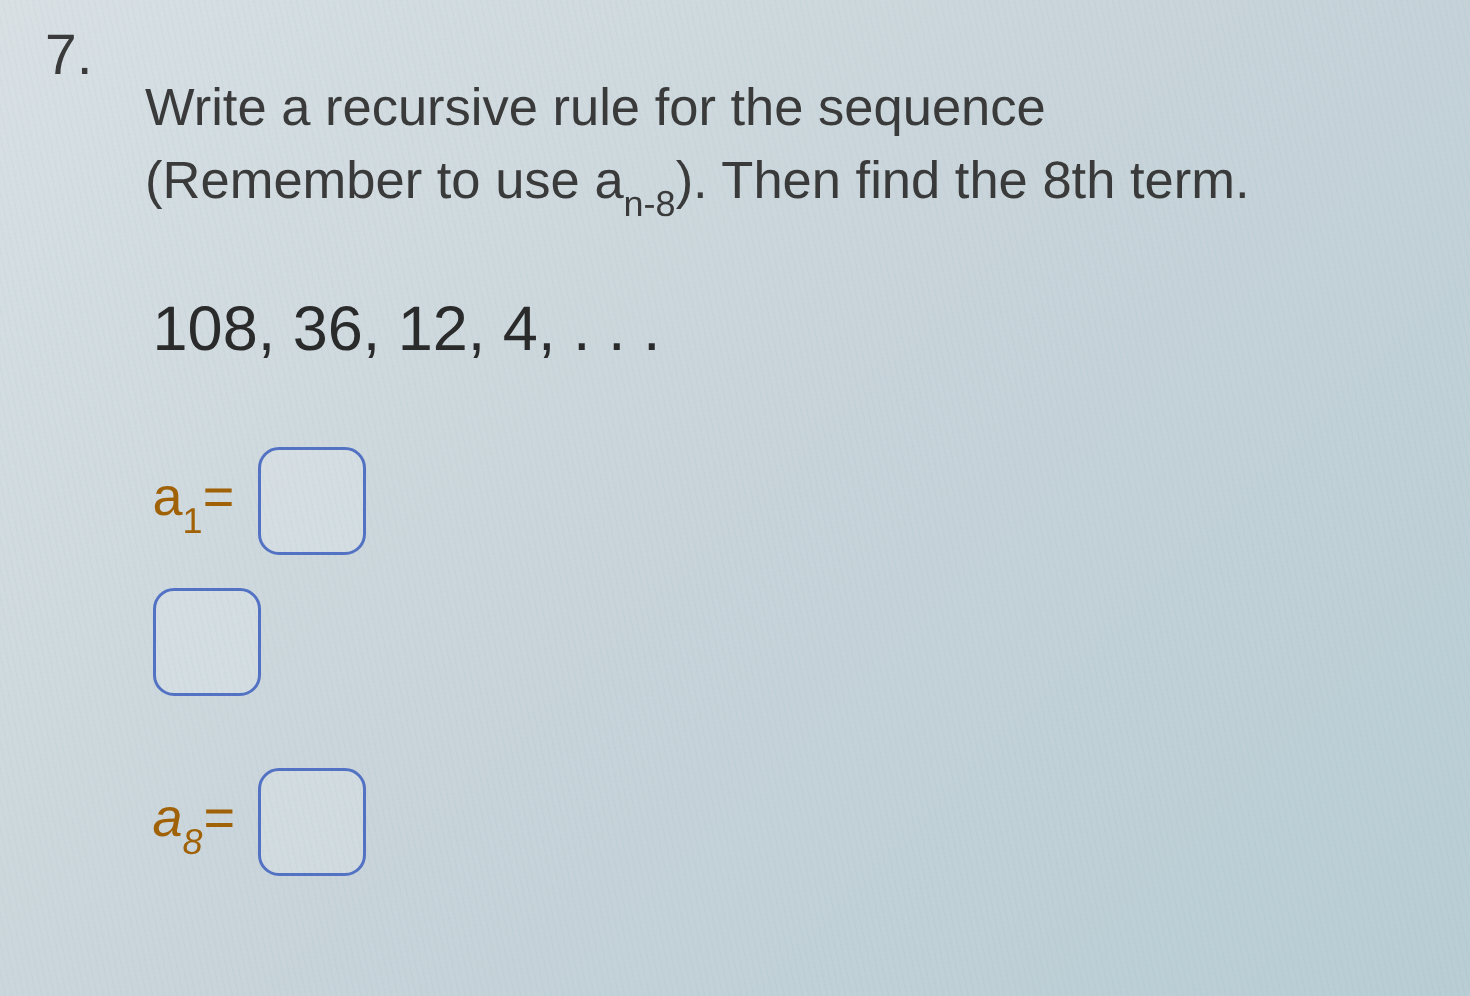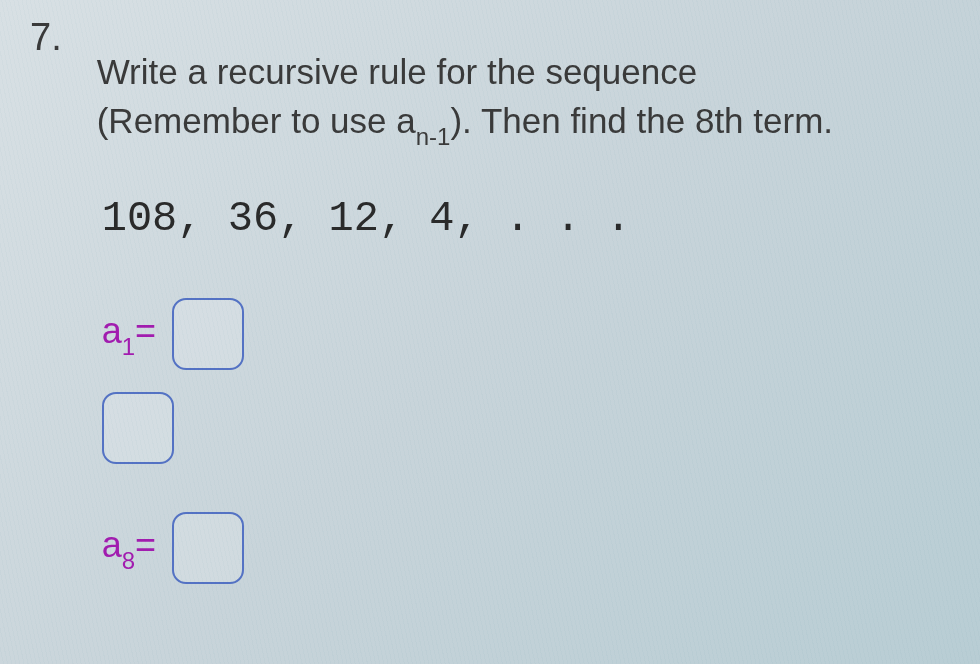--- a/index.html
+++ b/index.html
@@ -42,38 +42,39 @@
     .sub-text {
       white-space: nowrap;
     }
     .subscript {
       font-size: 24px;
       vertical-align: sub;
       position: relative;
       top: 4px;
     }
     .sequence {
-      font-family: Liberation Mono, monospace;
+      font-family: Liberation Sans, sans-serif;
       font-size: 42px;
       color: #2a2a2a;
       margin-bottom: 55px;
       margin-left: 5px;
     }
     .answer-row {
       display: flex;
       align-items: center;
       margin-bottom: 22px;
       margin-left: 5px;
     }
     .answer-row.last {
       margin-top: 48px;
+      font-style: italic;
     }
     .answer-label {
       font-size: 36px;
-      color: #a21caf;
+      color: #a16207;
       margin-right: 10px;
       min-width: 60px;
     }
     .answer-label .sub {
       font-size: 24px;
       vertical-align: sub;
       position: relative;
       top: 4px;
     }
     .answer-box {
@@ -106,21 +107,21 @@
 
 <div class="moire"></div>
 
 <div class="container">
   <div class="question-row">
     <div class="question-number">7.</div>
     <div class="question-content">
       <div class="question-text">
         <span>Write a recursive rule for the sequence</span><br>
         <span class="sub-text">
-          <span>(Remember to use a</span><span class="subscript">n-1</span><span>).  Then find the 8th term.</span>
+          <span>(Remember to use a</span><span class="subscript">n-8</span><span>).  Then find the 8th term.</span>
         </span>
       </div>
 
       <div class="sequence">108, 36, 12, 4, . . .</div>
 
       <div class="answer-row">
         <span class="answer-label">
           <span>a</span><span class="sub">1</span><span>=</span>
         </span>
         <span class="answer-box"></span>

